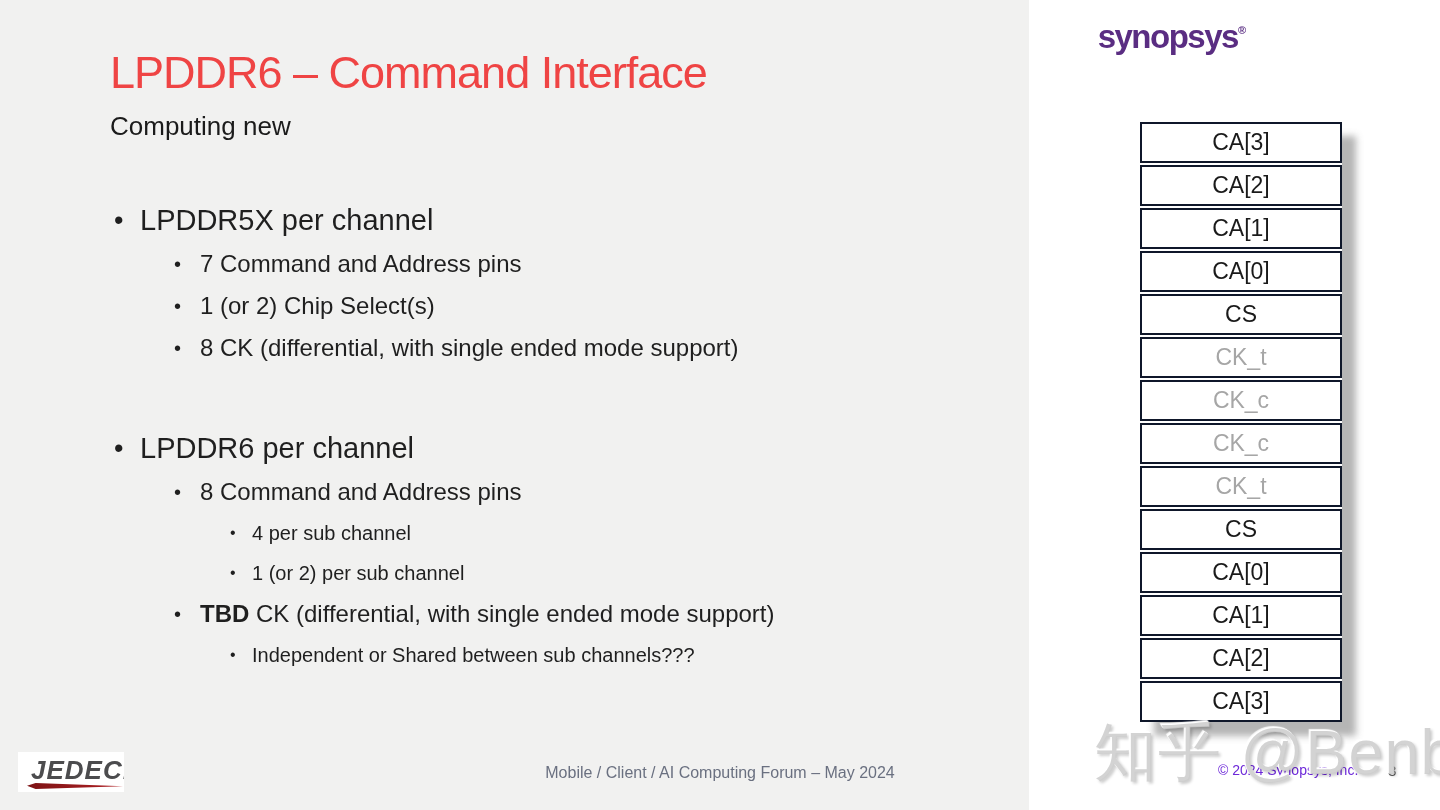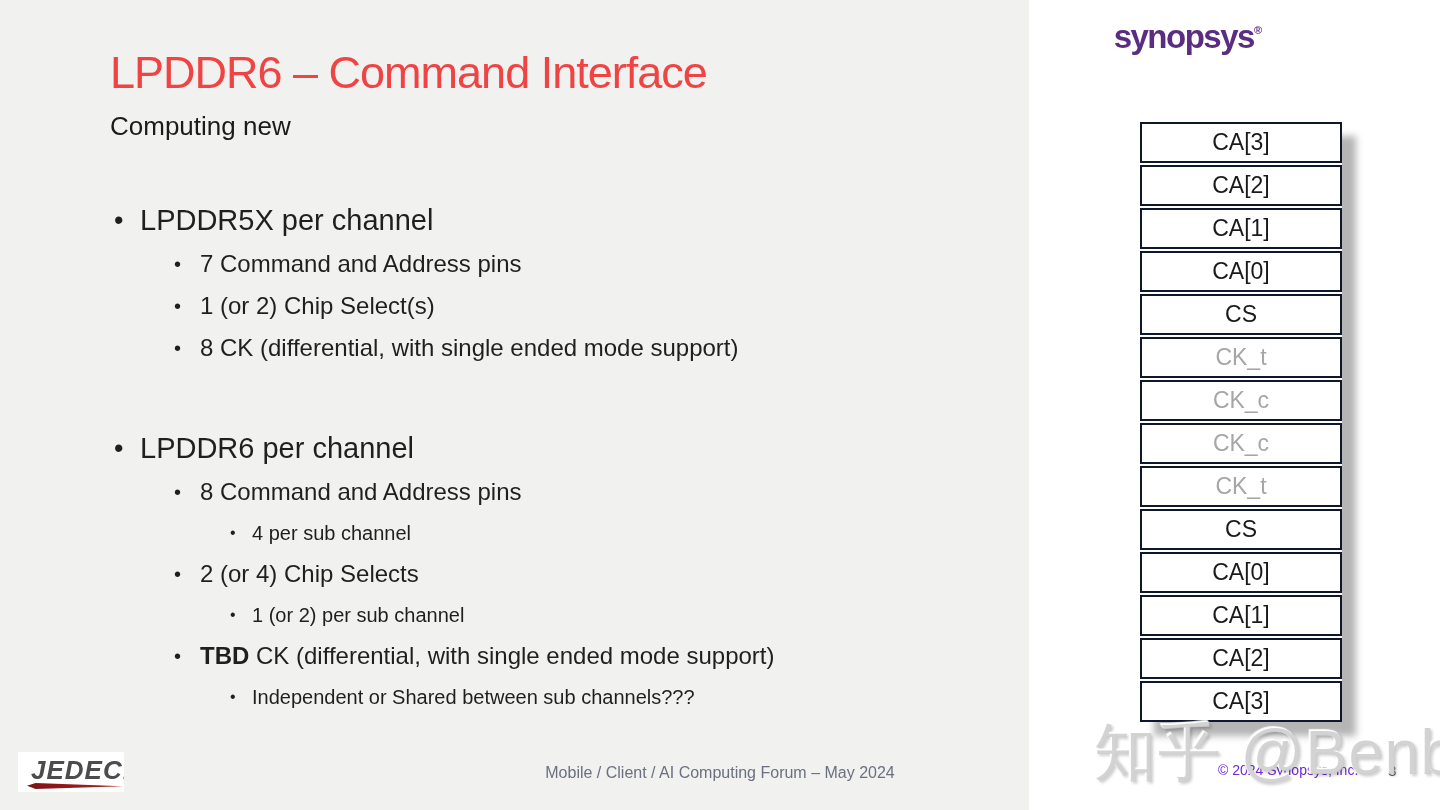--- a/index.html
+++ b/index.html
@@ -2,21 +2,21 @@
 <html><head>
 <meta charset="utf-8">
 <style>
   html, body {
     margin: 0; padding: 0;
     width: 1440px; height: 810px;
     overflow: hidden;
     font-family: "Liberation Sans", sans-serif;
     background: #ffffff;
   }
-  .stage { position: relative; width: 1272px; height: 810px; padding-left: 16px; }
+  .stage { position: relative; width: 1272px; height: 810px; }
 
   
   .bg-left  { position: absolute; left: 0; top: 0; width: 1029px; height: 810px; background: #f1f1f0; }
   .bg-right { position: absolute; left: 1029px; top: 0; width: 411px; height: 810px; background: #ffffff; }
 
   
   .synopsys-logo {
     position: absolute; top: 12px; right: 26px;
     color: #5a2d82; font-weight: 700; font-size: 33px;
     letter-spacing: -1.5px; line-height: 36px; white-space: nowrap;
@@ -116,21 +116,20 @@
       <div class="section">
         <div class="l1">LPDDR5X per channel</div>
         <div class="l2">7 Command and Address pins</div>
         <div class="l2">1 (or 2) Chip Select(s)</div>
         <div class="l2">8 CK (differential, with single ended mode support)</div>
       </div>
       <div class="section">
         <div class="l1">LPDDR6 per channel</div>
         <div class="l2">8 Command and Address pins</div>
         <div class="l3">4 per sub channel</div>
-        <div class="l2">2 (or 4) Chip Selects</div>
         <div class="l3">1 (or 2) per sub channel</div>
         <div class="l2"><b>TBD</b> CK (differential, with single ended mode support)</div>
         <div class="l3">Independent or Shared between sub channels???</div>
       </div>
     </div>
 
   <div class="pin-table">
       <div class="pin-cell">CA[3]</div>
       <div class="pin-cell">CA[2]</div>
       <div class="pin-cell">CA[1]</div>

